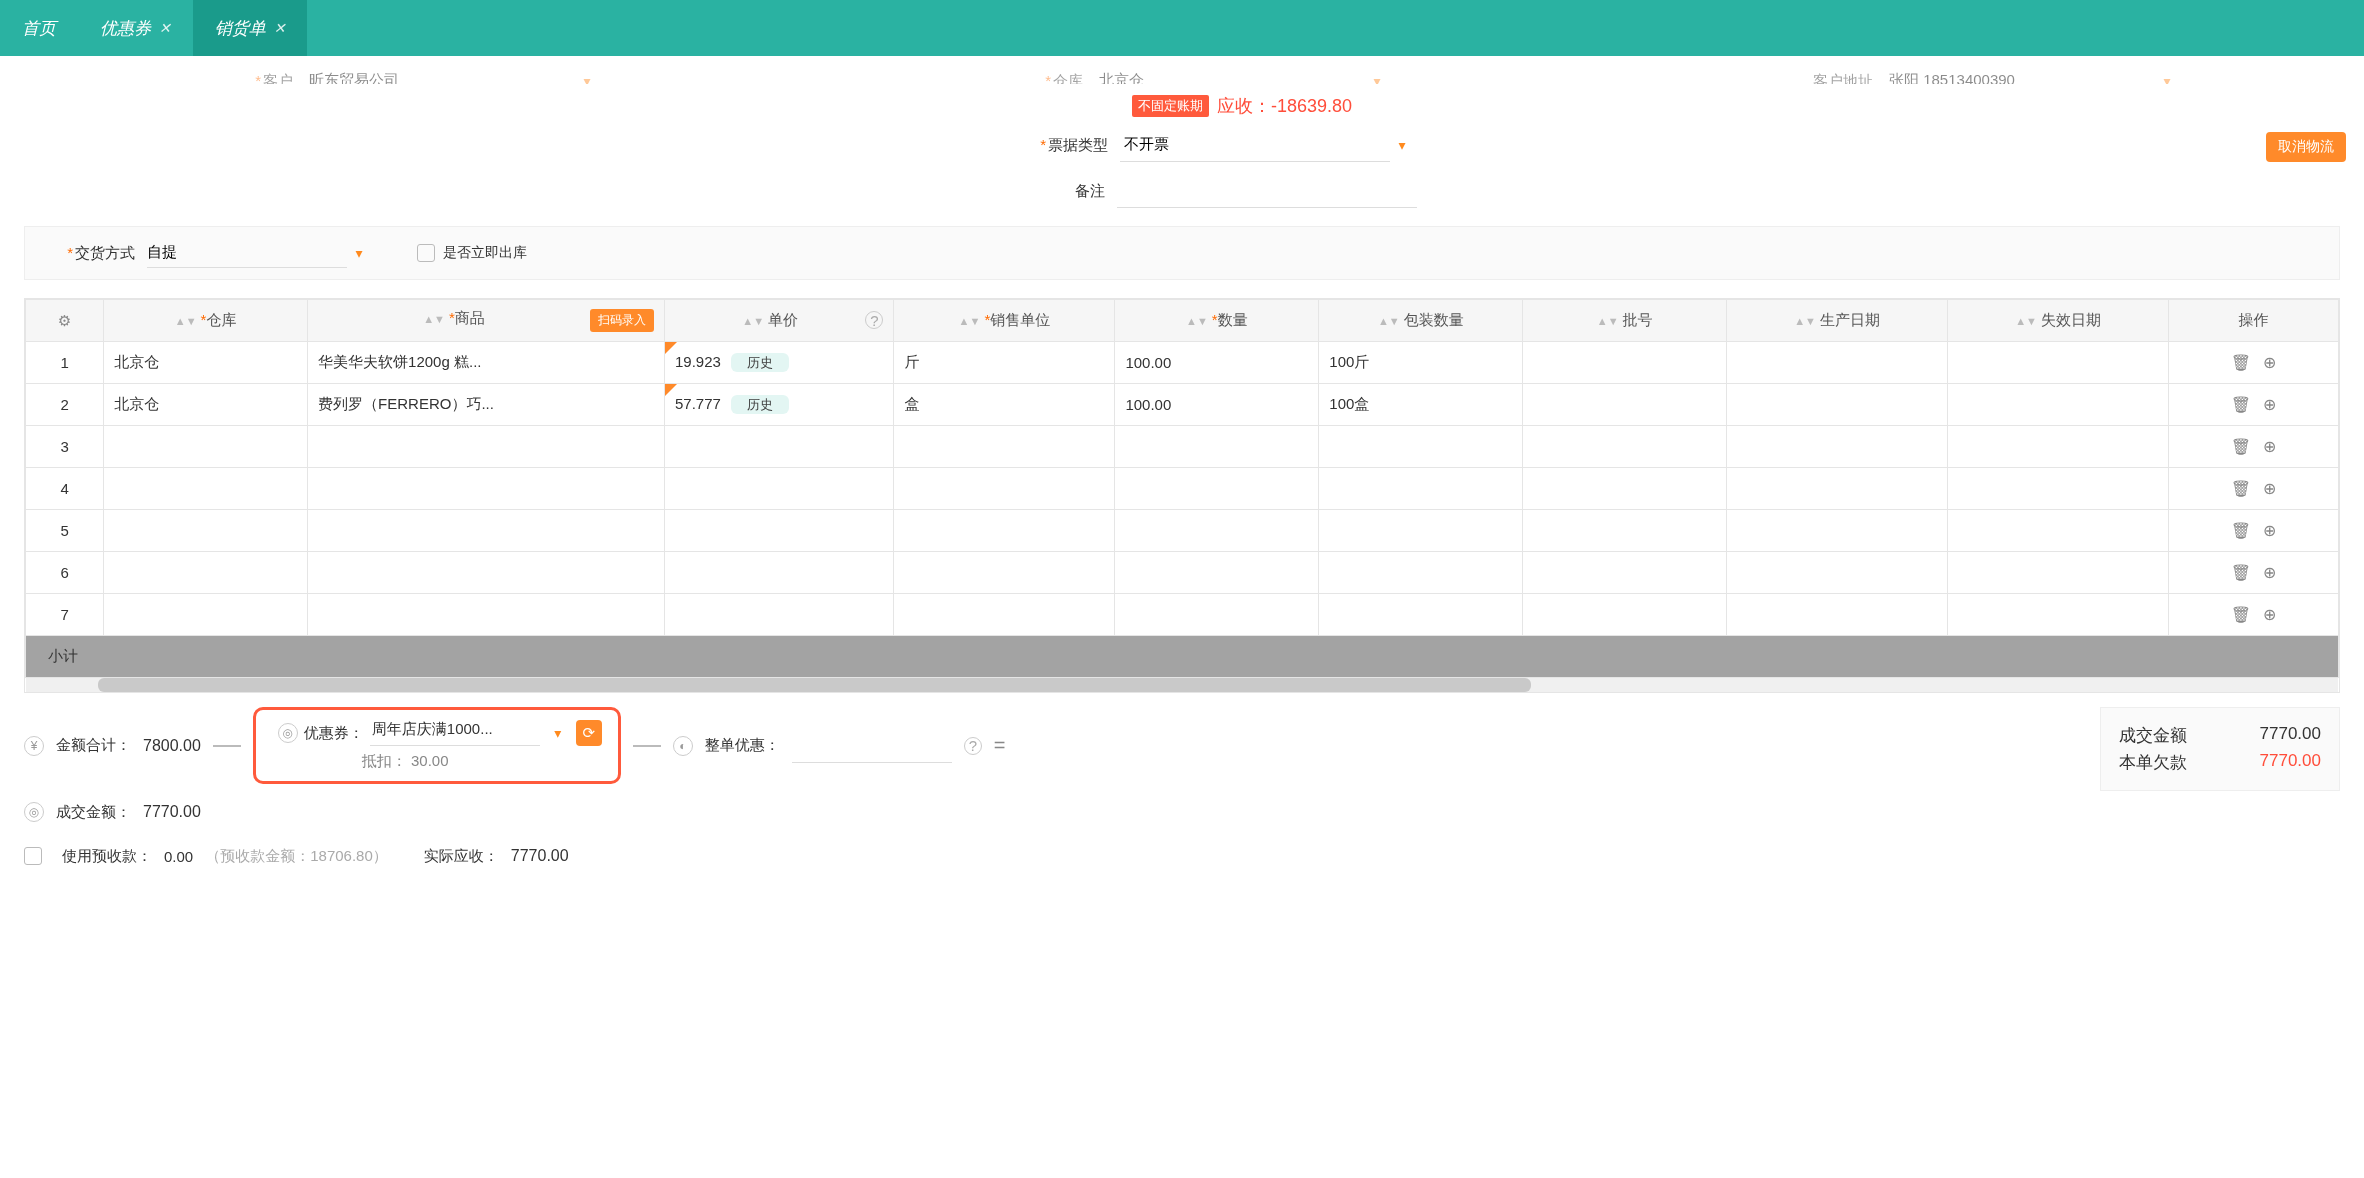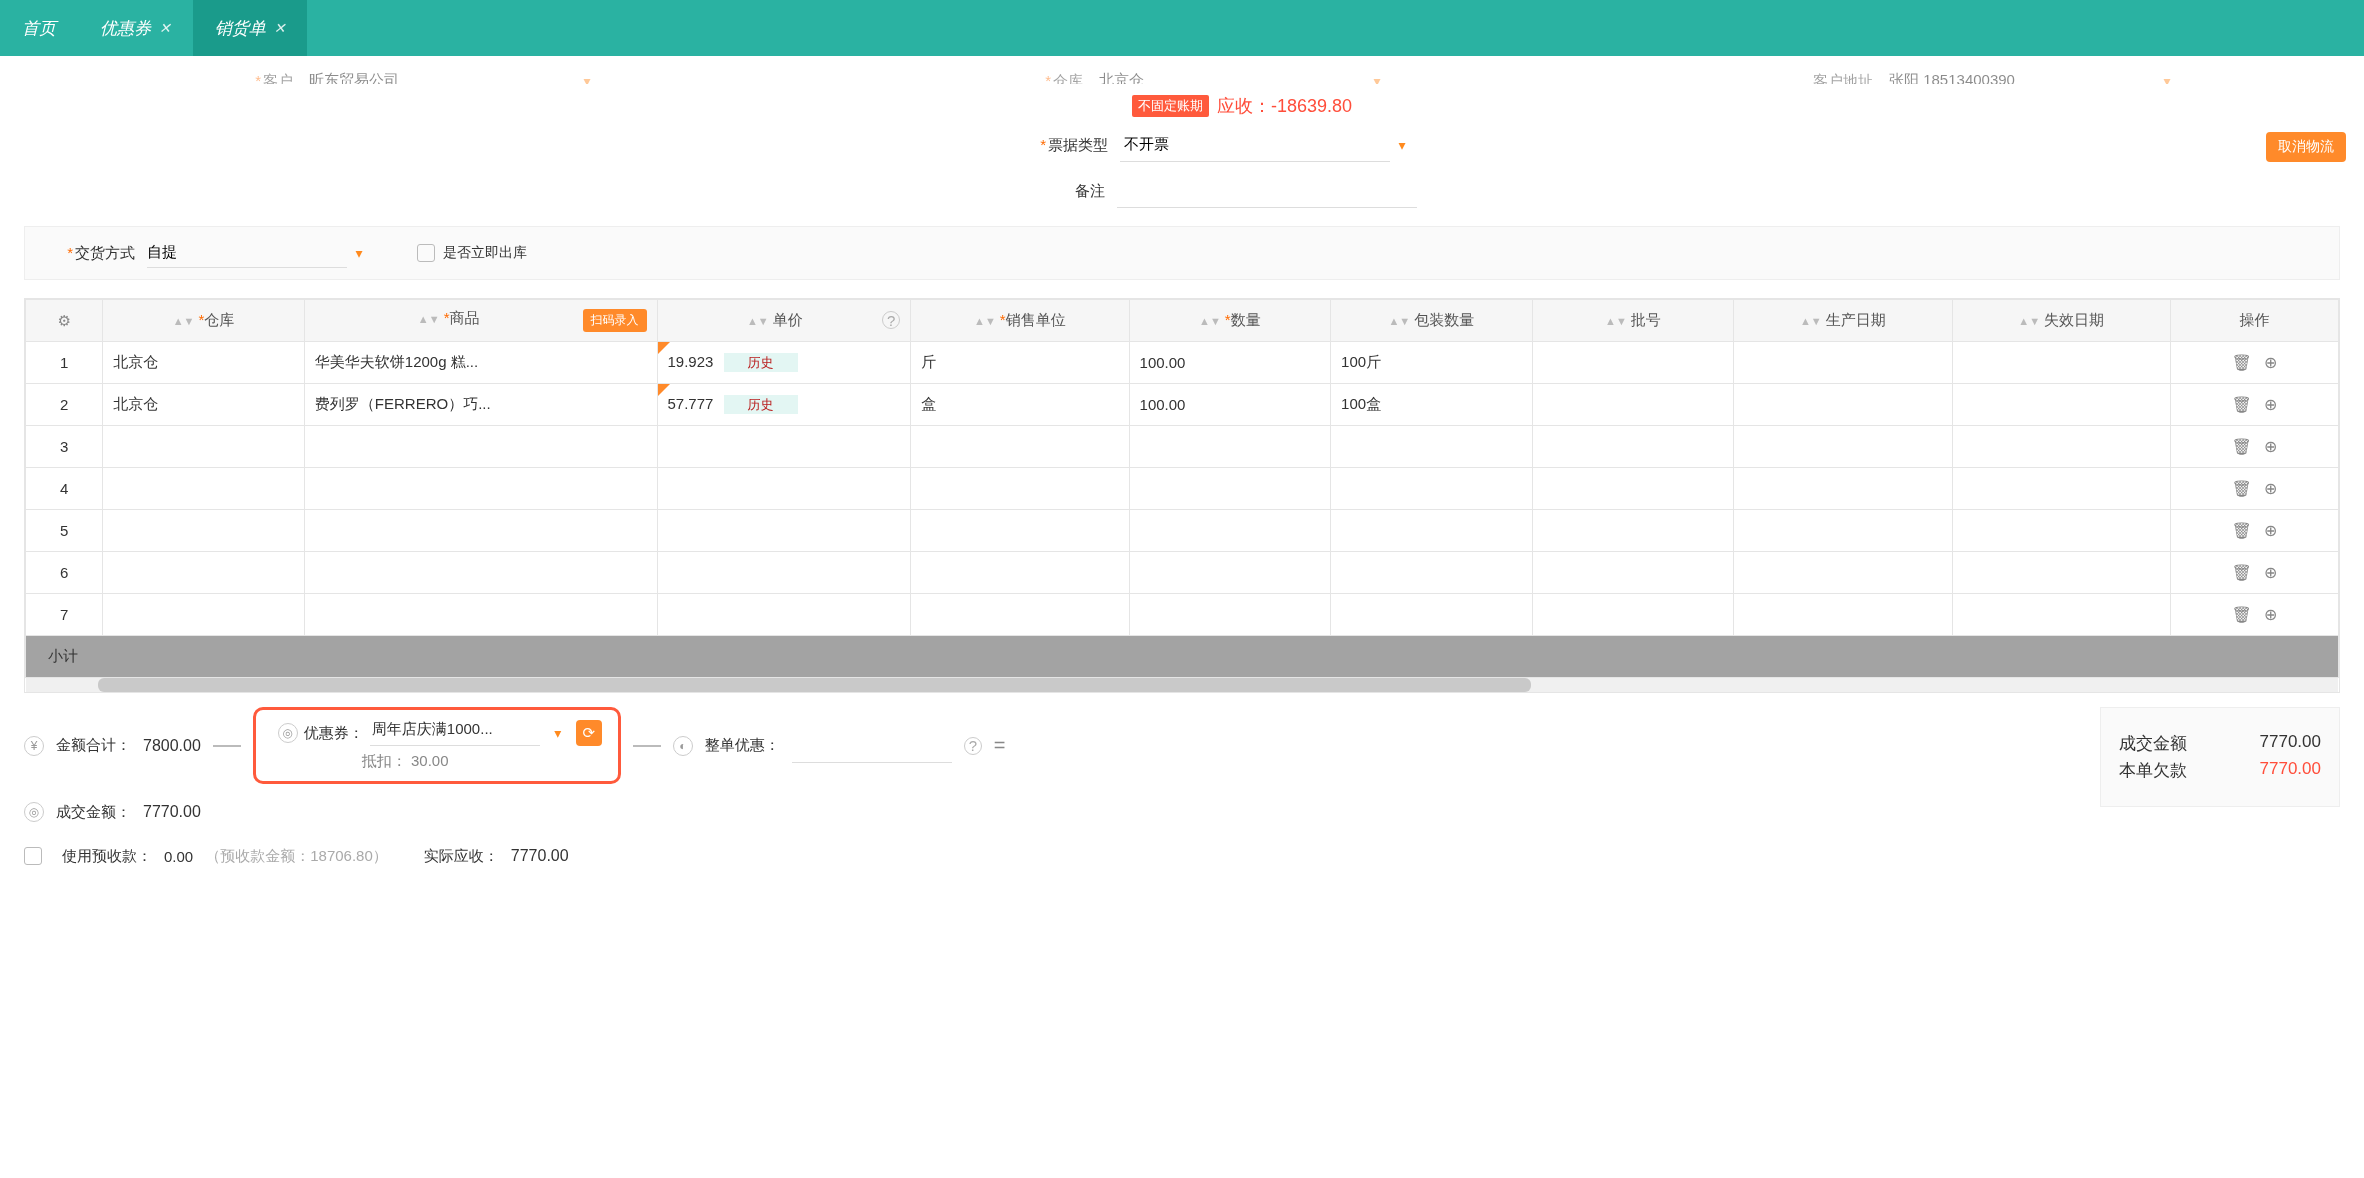--- a/index.html
+++ b/index.html
@@ -35,21 +35,21 @@
 
     .table-wrap { margin: 18px 24px 0; border: 1px solid #e5e5e5; }
     table { width: 100%; border-collapse: collapse; }
     th, td { border: 1px solid #e5e5e5; padding: 0 10px; height: 42px; font-size: 15px; white-space: nowrap; }
     th { background: #f6f6f6; font-weight: normal; position: relative; color: #555; }
     .sort { color: #bbb; font-size: 11px; margin-right: 4px; display: inline-flex; flex-direction: column; line-height: 6px; cursor: pointer; }
     .th-asterisk { color: #ff6a00; }
     .gear { cursor: pointer; color: #888; }
     .scan-badge { background: #ff8a2a; color: #fff; font-size: 12px; padding: 3px 8px; border-radius: 3px; cursor: pointer; }
     .help-q { float: right; color: #aaa; cursor: pointer; font-size: 15px; border: 1px solid #ccc; border-radius: 50%; width: 18px; height: 18px; display: inline-flex; align-items: center; justify-content: center; }
-    .hist-badge { background: #e3f6f3; color: #b91c1c; font-size: 13px; padding: 2px 24px; border-radius: 0; margin-left: 6px; cursor: pointer; }
+    .hist-badge { background: #e3f6f3; color: #404040; font-size: 13px; padding: 2px 16px; border-radius: 6px; margin-left: 6px; cursor: pointer; }
     .price-cell { position: relative; }
     .price-marker { position: absolute; left: 0; top: 0; width: 0; height: 0; border-top: 12px solid #ff8a2a; border-right: 12px solid transparent; }
     .row-icons { display: flex; gap: 12px; justify-content: center; color: #888; font-size: 16px; }
     .row-icons span { cursor: pointer; }
     tr.subtotal td { background: #a3a3a3; }
     .hscroll { height: 14px; background: #f0f0f0; margin: 0 1px; }
     .hscroll-thumb { height: 100%; width: 62%; background: #c9c9c9; border-radius: 6px; }
 
     .footer { margin: 14px 24px 0; position: relative; }
     .foot-row { display: flex; align-items: center; gap: 12px; font-size: 15px; min-height: 32px; }
@@ -58,21 +58,21 @@
     .amount-val { font-size: 16px; }
 
     .coupon-box { border: 3px solid #ff5a3c; border-radius: 10px; padding: 10px 16px 10px 22px; display: flex; flex-direction: column; gap: 6px; }
     .coupon-top { display: flex; align-items: center; gap: 6px; }
     .coupon-input { border: none; border-bottom: 1px solid #ddd; width: 170px; height: 26px; font-size: 15px; padding: 0 2px; overflow: hidden; text-overflow: ellipsis; white-space: nowrap; display: inline-block; }
     .refresh-btn { width: 26px; height: 26px; background: #ff8a2a; color: #fff; border-radius: 4px; display: inline-flex; align-items: center; justify-content: center; cursor: pointer; font-size: 15px; }
     .deduct-line { font-size: 15px; color: #888; padding-left: 84px; }
 
     .dash { width: 28px; height: 2px; background: #bbb; }
 
-    .summary-box { position: absolute; right: 0; top: 0; width: 240px; background: #fafafa; border: 1px solid #eee; padding: 20px 18px; }
+    .summary-box { position: absolute; right: 0; top: 0; width: 240px; background: #fafafa; border: 1px solid #eee; padding: 12px 18px; }
     .summary-row { display: flex; justify-content: space-between; font-size: 17px; margin: 4px 0; }
     .summary-row .val.red { color: #ff4d3a; }
   </style>
 </head>
 <body>
 
 <div class="tab-bar">
   <div class="tab">
       <span>首页</span>
     </div>

